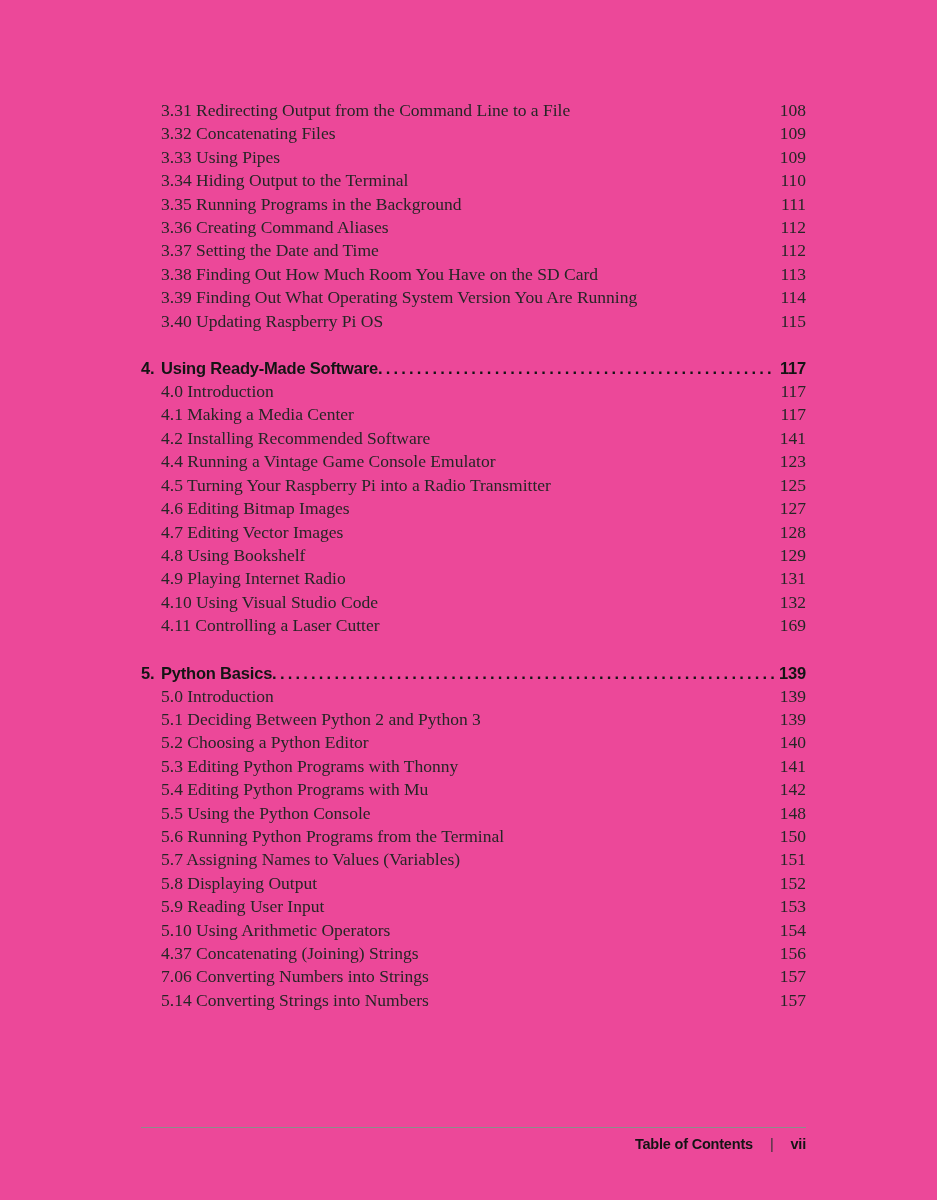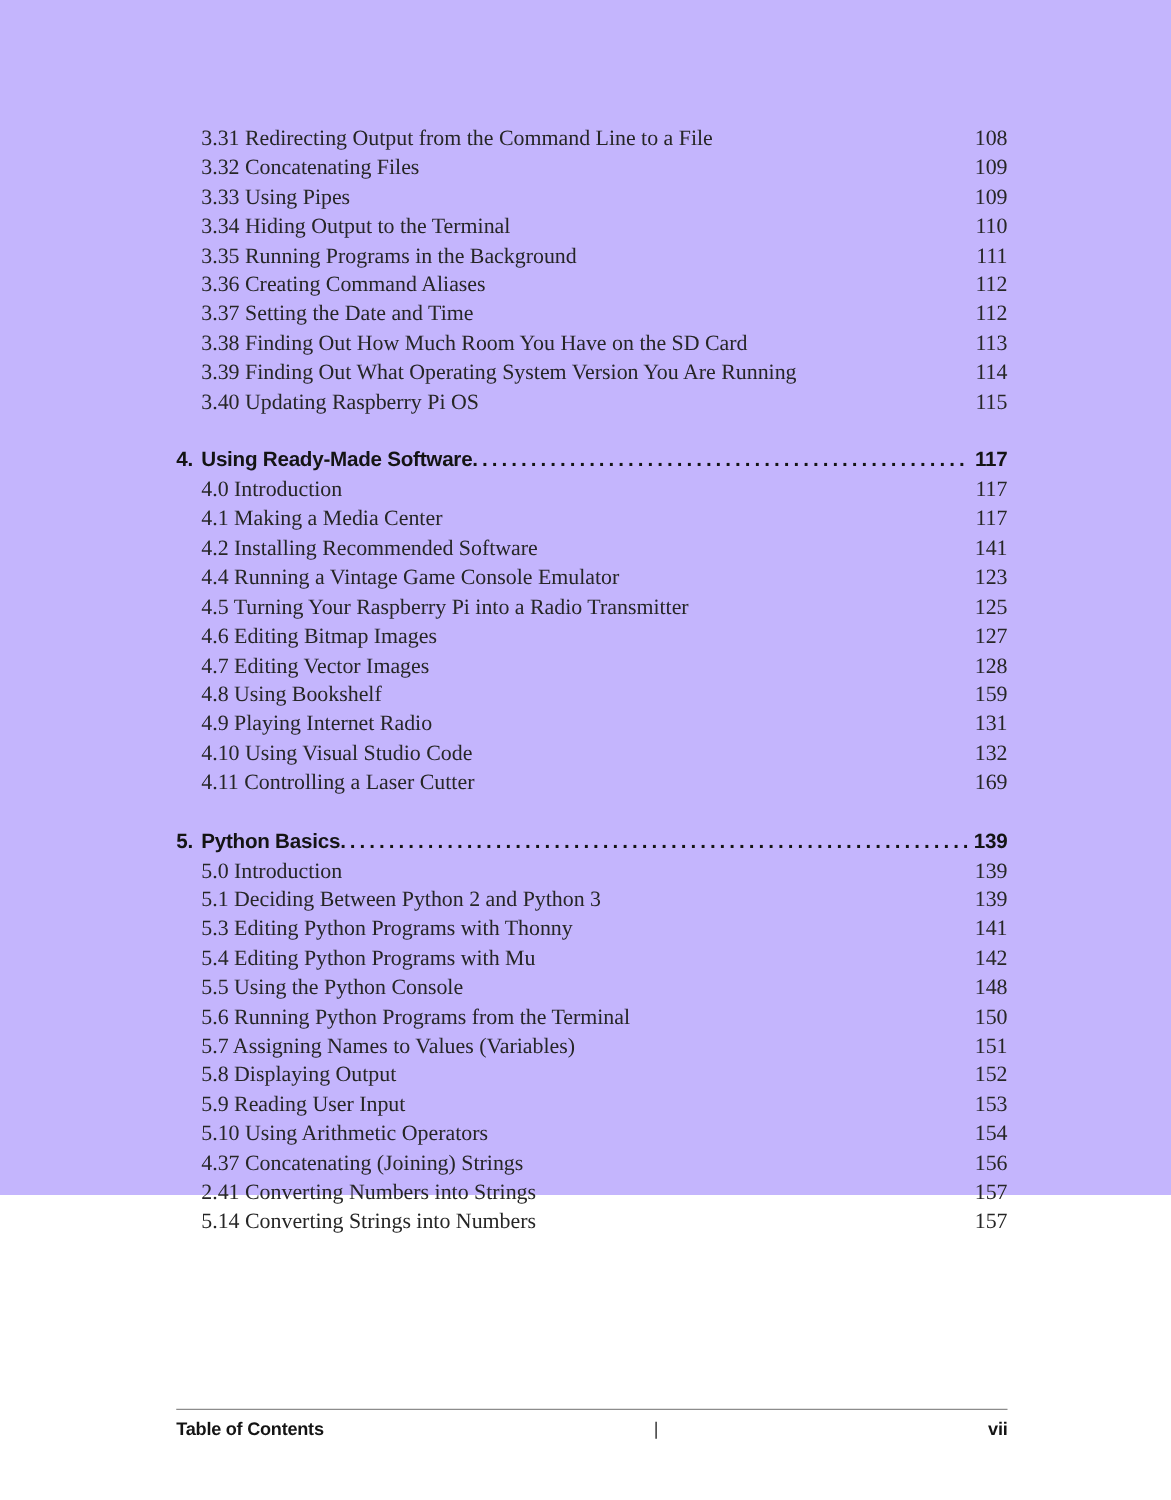--- a/index.html
+++ b/index.html
@@ -6,22 +6,22 @@
     margin: 0;
     padding: 0;
     width: 937px;
     height: 1200px;
     background: #ffffff;
     overflow: hidden;
   }
   .page {
     position: relative;
     width: 937px;
-    height: 956px;
-    background: #c4b5fd;
+    height: 1200px;
+    background: #ec4899;
   }
   .content {
     position: absolute;
     left: 141px;
     top: 99px;
     width: 665px;
   }
   
   .chapter-heading {
     display: flex;
@@ -81,21 +81,21 @@
   
   .footer {
     position: absolute;
     left: 141px;
     width: 665px;
     top: 1127px;
     border-top: 1.5px solid #8c8c8c;
   }
   .footer-text {
     display: flex;
-    justify-content: space-between;
+    justify-content: flex-end;
     align-items: baseline;
     padding-top: 8px;
     font-family: "Liberation Sans", sans-serif;
     font-weight: bold;
     font-size: 14.5px;
     letter-spacing: -0.2px;
     color: #141414;
   }
   .footer-sep {
     font-weight: 400;
@@ -203,21 +203,21 @@
     <span class="entry-page">127</span>
   </div>
 
   <div class="toc-entry">
     <span class="entry-title">4.7 Editing Vector Images</span>
     <span class="entry-page">128</span>
   </div>
 
   <div class="toc-entry">
     <span class="entry-title">4.8 Using Bookshelf</span>
-    <span class="entry-page">159</span>
+    <span class="entry-page">129</span>
   </div>
 
   <div class="toc-entry">
     <span class="entry-title">4.9 Playing Internet Radio</span>
     <span class="entry-page">131</span>
   </div>
 
   <div class="toc-entry">
     <span class="entry-title">4.10 Using Visual Studio Code</span>
     <span class="entry-page">132</span>
@@ -241,20 +241,24 @@
   <div class="toc-entry">
     <span class="entry-title">5.0 Introduction</span>
     <span class="entry-page">139</span>
   </div>
 
   <div class="toc-entry">
     <span class="entry-title">5.1 Deciding Between Python 2 and Python 3</span>
     <span class="entry-page">139</span>
   </div>
 
+  <div class="toc-entry">
+    <span class="entry-title">5.2 Choosing a Python Editor</span>
+    <span class="entry-page">140</span>
+  </div>
 
   <div class="toc-entry">
     <span class="entry-title">5.3 Editing Python Programs with Thonny</span>
     <span class="entry-page">141</span>
   </div>
 
   <div class="toc-entry">
     <span class="entry-title">5.4 Editing Python Programs with Mu</span>
     <span class="entry-page">142</span>
   </div>
@@ -289,21 +293,21 @@
     <span class="entry-page">154</span>
   </div>
 
 
   <div class="toc-entry">
     <span class="entry-title">4.37 Concatenating (Joining) Strings</span>
     <span class="entry-page">156</span>
   </div>
 
   <div class="toc-entry">
-    <span class="entry-title">2.41 Converting Numbers into Strings</span>
+    <span class="entry-title">7.06 Converting Numbers into Strings</span>
     <span class="entry-page">157</span>
   </div>
 
   <div class="toc-entry">
     <span class="entry-title">5.14 Converting Strings into Numbers</span>
     <span class="entry-page">157</span>
   </div>
 </div>
   </section>
 </div>

